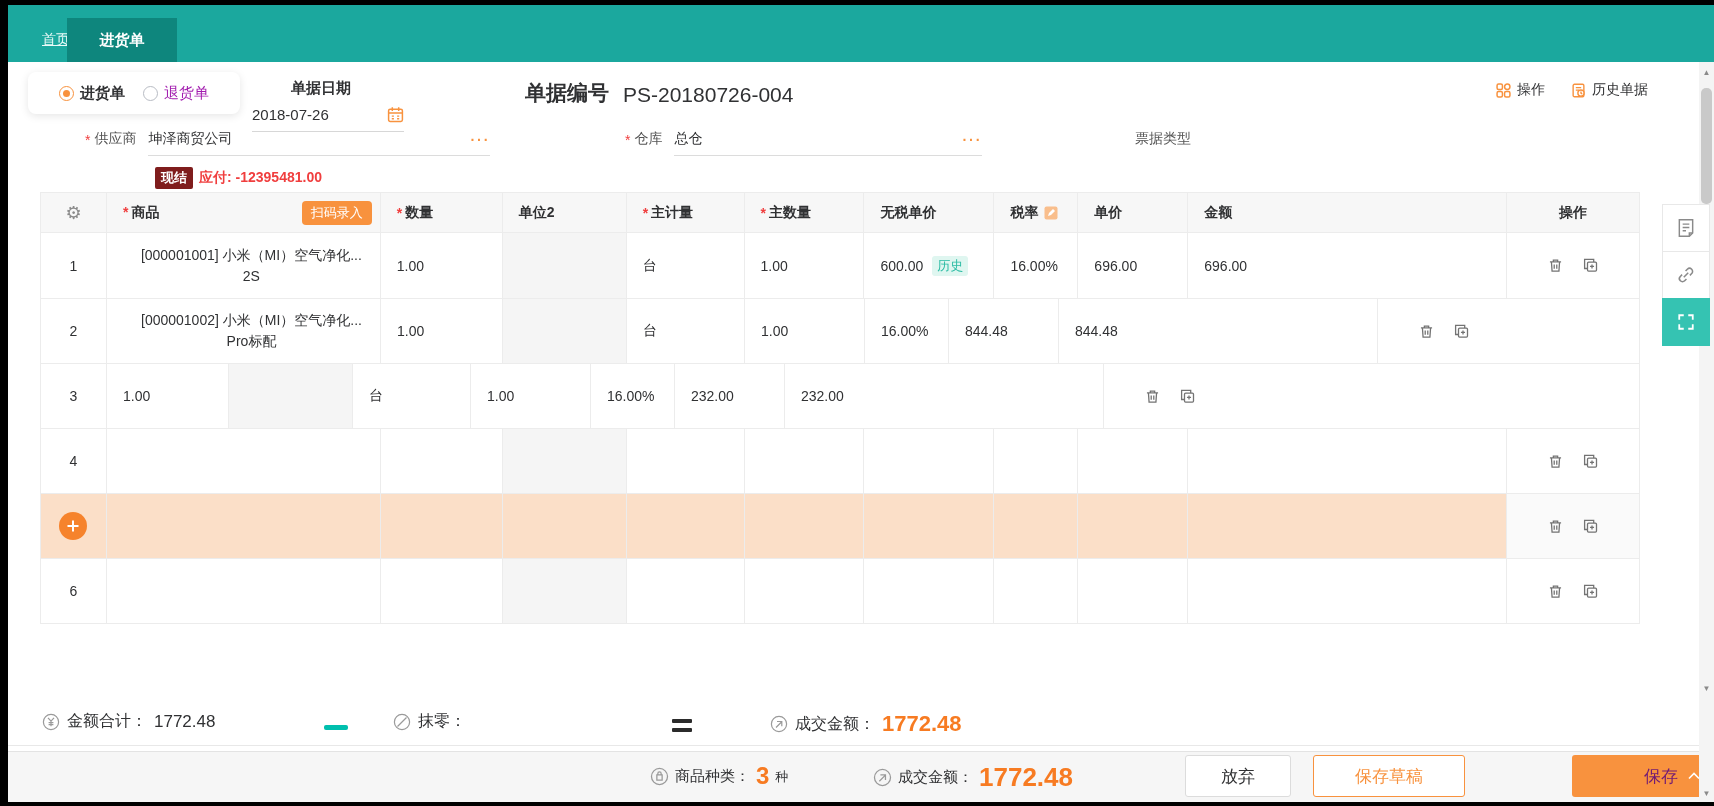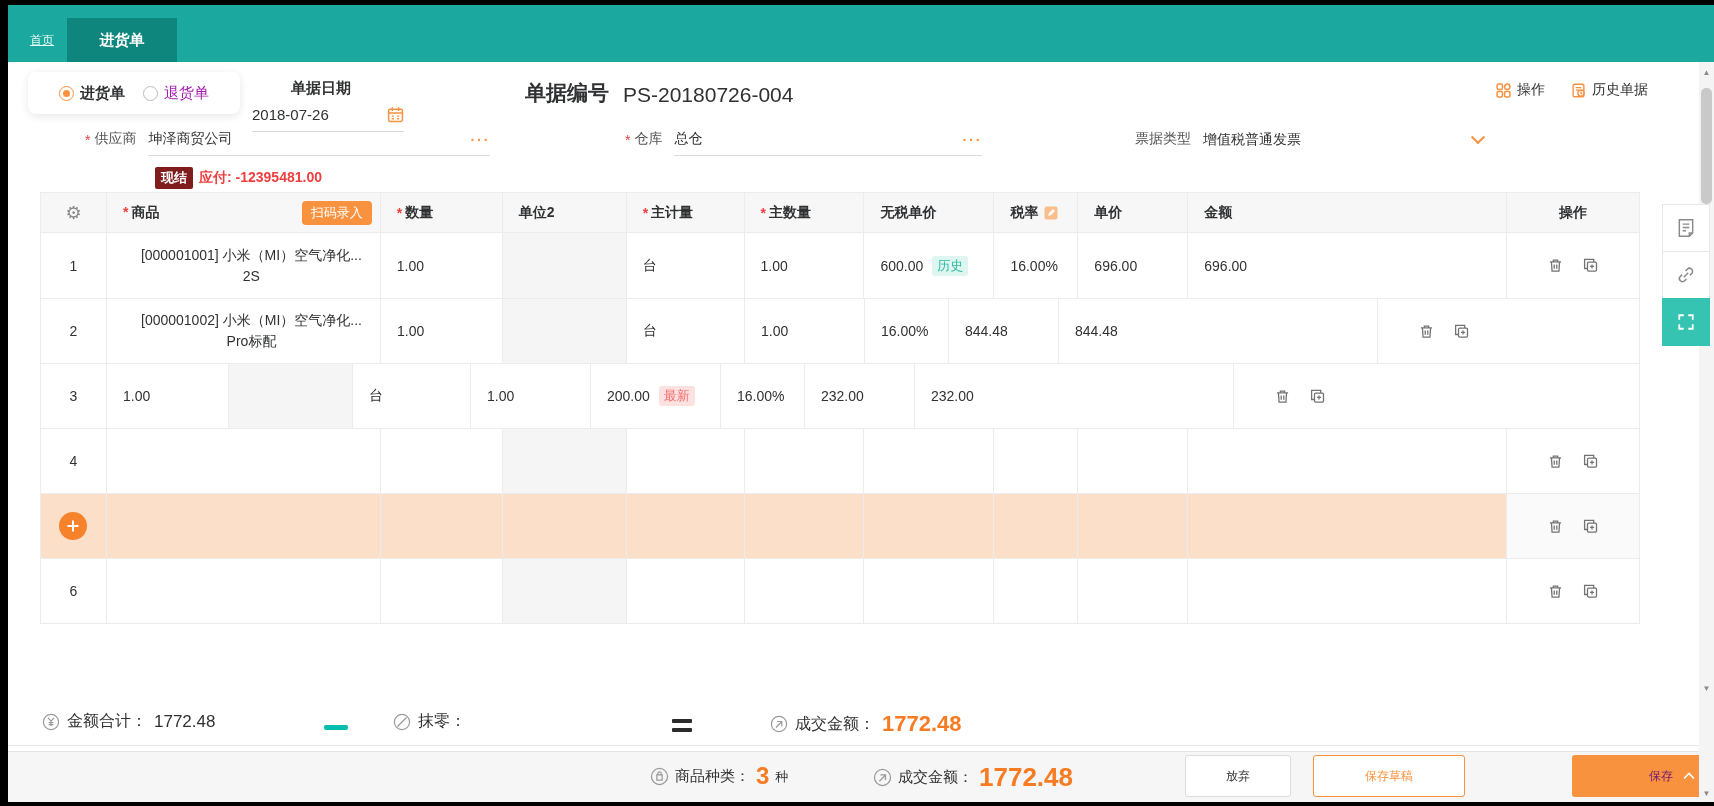--- a/index.html
+++ b/index.html
@@ -1,21 +1,21 @@
 <!DOCTYPE html>
 <html><head>
 <meta charset="utf-8">
 <style>
   * { margin:0; padding:0; box-sizing:border-box; }
   html,body { width:1714px; height:806px; background:#000; font-family:"Liberation Sans","DejaVu Sans",sans-serif; overflow:hidden; }
   .app { position:absolute; left:8px; top:5px; right:0; bottom:4px; background:#fff; overflow:hidden; }
 
   
   .topbar { position:absolute; left:0; top:0; right:0; height:57px; background:#1BA89E; }
-  .tab-home { position:absolute; left:0; top:13px; height:44px; padding:0 22px; display:flex; align-items:center; color:#eafaf8; font-size:12px; cursor:pointer;text-decoration:underline; }
+  .tab-home { position:absolute; left:12px; top:13px; height:44px; padding:0 22px; display:flex; align-items:center; color:#eafaf8; font-size:14px; cursor:pointer;text-decoration:underline; }
   .tab-active { position:absolute; left:59px; top:13px; width:110px; height:44px; background:#0E867D; display:flex; align-items:center; justify-content:center; color:#fff; font-size:15px; font-weight:bold; }
 
   
   .radio-card { position:absolute; left:20px; top:67px; width:212px; height:42px; background:#fff; border-radius:8px; box-shadow:0 2px 8px rgba(0,0,0,.10); display:flex; align-items:center; justify-content:center; gap:18px; }
   .radio-opt { display:flex; align-items:center; gap:6px; font-size:15px; cursor:pointer; }
   .radio-opt.sel { color:#303133; font-weight:bold; }
   .radio-opt.unsel { color:#a21caf; }
   .radio { width:15px; height:15px; border-radius:50%; border:1px solid #F8923E; position:relative; background:#fff; }
   .radio.on::after { content:""; position:absolute; left:3px; top:3px; width:7px; height:7px; border-radius:50%; background:#F8923E; }
   .radio.off { border-color:#b8bcc4; }
@@ -81,21 +81,21 @@
   .equals { position:absolute; left:664px; top:14px; width:20px; }
   .equals div { height:4px; background:#2b2b2b; margin-bottom:5px; border-radius:1px; }
   .deal-val { color:#F77B22; font-size:22px; font-weight:bold; }
 
   
   .footer { position:absolute; left:0; right:15px; bottom:0; height:51px; background:#F6F6F6; border-top:1px solid #E3E3E3; }
   .foot-item { position:absolute; display:flex; align-items:center; gap:6px; font-size:15px; color:#303133; top:12px; }
   .kinds-num { color:#F77B22; font-size:24px; font-weight:bold; line-height:1; }
   .kinds-unit { font-size:13px; color:#303133; align-self:flex-end; padding-bottom:2px; }
   .foot-deal { color:#F77B22; font-size:26px; font-weight:bold; line-height:1; }
-  .btn { position:absolute; top:3px; height:42px; border-radius:3px; font-size:12px; display:flex; align-items:center; justify-content:center; cursor:pointer; font-family:inherit; }
+  .btn { position:absolute; top:3px; height:42px; border-radius:3px; font-size:17px; display:flex; align-items:center; justify-content:center; cursor:pointer; font-family:inherit; }
   .btn-discard { left:1177px; width:106px; background:#fff; border:1px solid #dcdcdc; color:#303133; }
   .btn-draft { left:1305px; width:152px; background:#fff; border:1px solid #F8923E; color:#F8923E; }
   .btn-save { left:1564px; width:200px; background:#F8923E; border:none; color:#701a75; gap:10px; }
 
   
   .side-panel { position:absolute; right:4px; top:200px; width:48px; z-index:5; }
   .side-btn { width:48px; height:48px; background:#fff; border:1px solid #E8E8E8; margin-top:-1px; display:flex; align-items:center; justify-content:center; cursor:pointer; }
   .side-btn.teal { background:#35C3B2; border-color:#35C3B2; }
   .scrollbar { position:absolute; right:0; top:57px; bottom:0; width:15px; background:#F4F4F4; z-index:4; }
   .sb-arrow { position:absolute; left:0; width:15px; text-align:center; font-size:8px; color:#8a8a8a; cursor:pointer; }
@@ -178,24 +178,20 @@
     <span class="star">*</span>
     <span class="f-label">仓库</span>
     <span class="f-input" style="width:308px;">
       <span>总仓</span>
       <span class="dots">···</span>
     </span>
   </div>
 
   <div class="field" style="left:1127px;">
     <span class="f-label">票据类型</span>
-    <span class="f-input" style="width:280px; border-bottom:none;">
-      <span>增值税普通发票</span>
-      <span class="chev"></span>
-    </span>
   </div>
 
   <div class="tbl">
     <div class="tr head">
       <div class="td c-idx">
           <span class="gear">⚙</span>
         </div>
       <div class="td c-prod">
         <span><span class="hstar">*</span><span>商品</span></span>
         <span class="scan-badge">扫码录入</span>
@@ -297,24 +293,20 @@
           </button>
       </div>
     </div>
 
     <div class="tr">
       <div class="td c-idx">3</div>
       <div class="td c-qty">1.00</div>
       <div class="td c-unit2"></div>
       <div class="td c-mu">台</div>
       <div class="td c-mq">1.00</div>
-      <div class="td c-ntp">
-        <span>200.00</span>
-        <span class="price-tag tag-red">最新</span>
-      </div>
       <div class="td c-tax">16.00%</div>
       <div class="td c-up">232.00</div>
       <div class="td c-amt">232.00</div>
       <div class="td c-ops">
         <button class="icon-btn">
             <svg width="15" height="15" viewBox="0 0 14 14" fill="none" stroke="#737373" stroke-width="1.2">
               <path d="M1.8 3.6h10.4M5 3.6V2h4v1.6M3.2 3.6l.6 8.6h6.4l.6-8.6M5.8 6v4M8.2 6v4"></path>
             </svg>
           </button>
         <button class="icon-btn">

